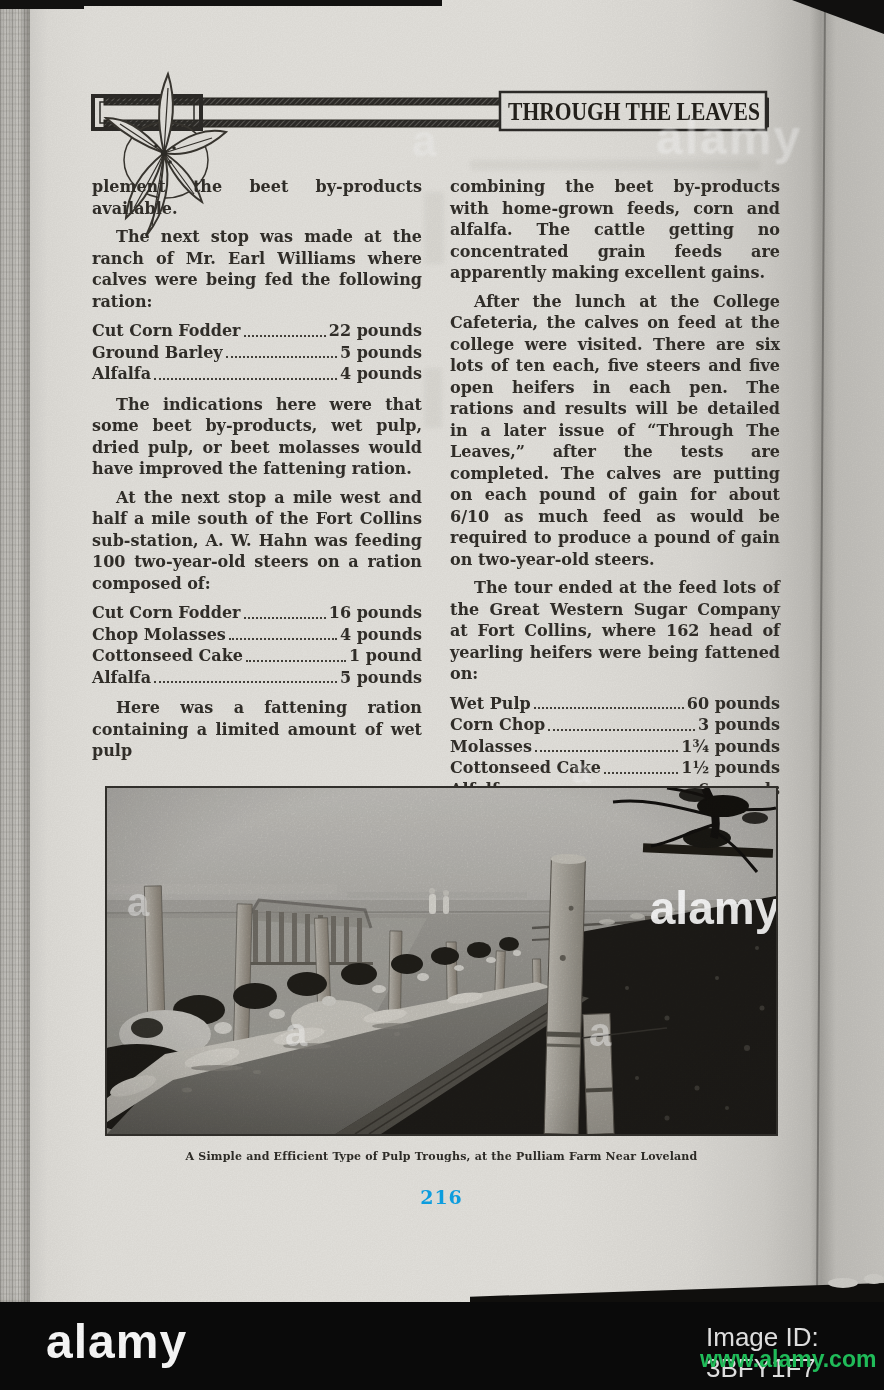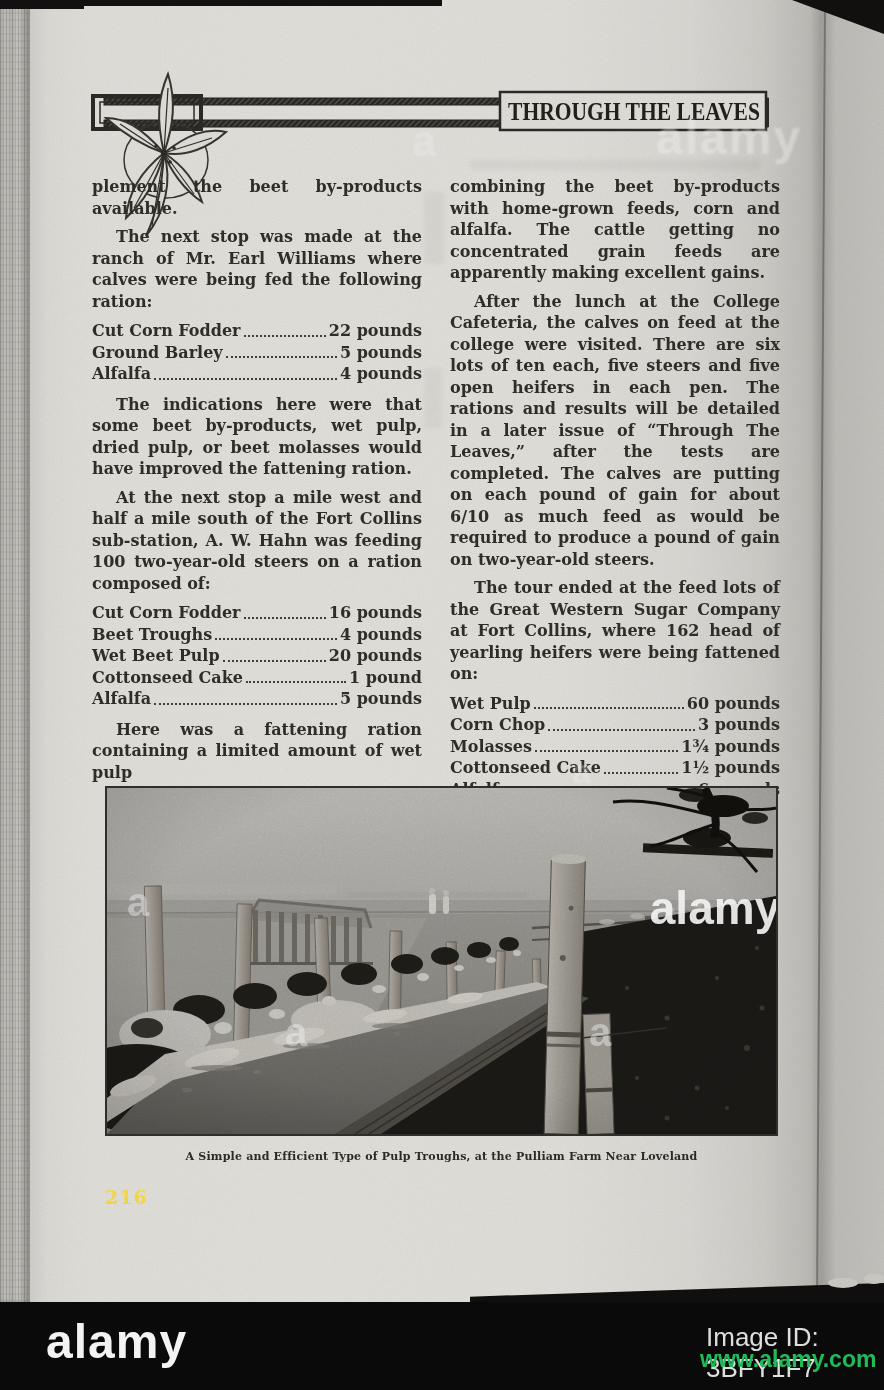--- a/index.html
+++ b/index.html
@@ -49,22 +49,22 @@
 
   
   .banner{left:88px;top:90px;width:692px;height:48px;}
   .leaf{left:84px;top:58px;width:160px;height:200px;}
 
   
   .photo{left:105px;top:786px;width:673px;height:350px;border:2px solid #33312d;
     box-sizing:border-box;background:#b7b5b0;}
   .caption{left:105px;top:1150px;width:673px;text-align:center;font-weight:700;
     font-size:11px;color:#2f2d28;letter-spacing:.2px;}
-  .pagenum{left:105px;top:1186px;width:673px;font-weight:600;
-    font-size:19px;color:#fde047;letter-spacing:1px;}
+  .pagenum{left:105px;top:1186px;width:673px;text-align:center;font-weight:600;
+    font-size:19px;color:#0ea5e9;letter-spacing:1px;}
 
   
   .bar{left:0;top:1302px;width:884px;height:88px;background:#0b0b0b;
     font-family:"Liberation Sans",sans-serif;}
   .bar-logo{position:absolute;left:46px;top:12px;font-size:48px;font-weight:bold;
     color:#ffffff;letter-spacing:1px;}
   .bar-id{position:absolute;left:706px;top:20px;font-size:26px;color:#e9e9e9;}
   .bar-url{position:absolute;left:700px;top:44px;font-size:23px;font-weight:bold;color:#22c55e;}
 
   .grain{left:0;top:0;pointer-events:none;opacity:.05;}
@@ -150,28 +150,23 @@
       </div>
       <p class="p ind">The indications here were that some beet by-products, wet pulp, dried pulp, or beet molasses would have improved the fattening ration.</p>
       <p class="p ind">At the next stop a mile west and half a mile south of the Fort Collins sub-station, A. W. Hahn was feeding 100 two-year-old steers on a ration composed of:</p>
       <div class="ration">
         <div class="ration-row">
           <span>Cut Corn Fodder</span>
             <span class="leader"></span>
             <span>16 pounds</span>
         </div>
         <div class="ration-row">
-          <span>Beet Troughs</span>
+          <span>Chop Molasses</span>
             <span class="leader"></span>
             <span>4 pounds</span>
-        </div>
-        <div class="ration-row">
-          <span>Wet Beet Pulp</span>
-            <span class="leader"></span>
-            <span>20 pounds</span>
         </div>
         <div class="ration-row">
           <span>Cottonseed Cake</span>
             <span class="leader"></span>
             <span>1 pound</span>
         </div>
         <div class="ration-row">
           <span>Alfalfa</span>
             <span class="leader"></span>
             <span>5 pounds</span>

